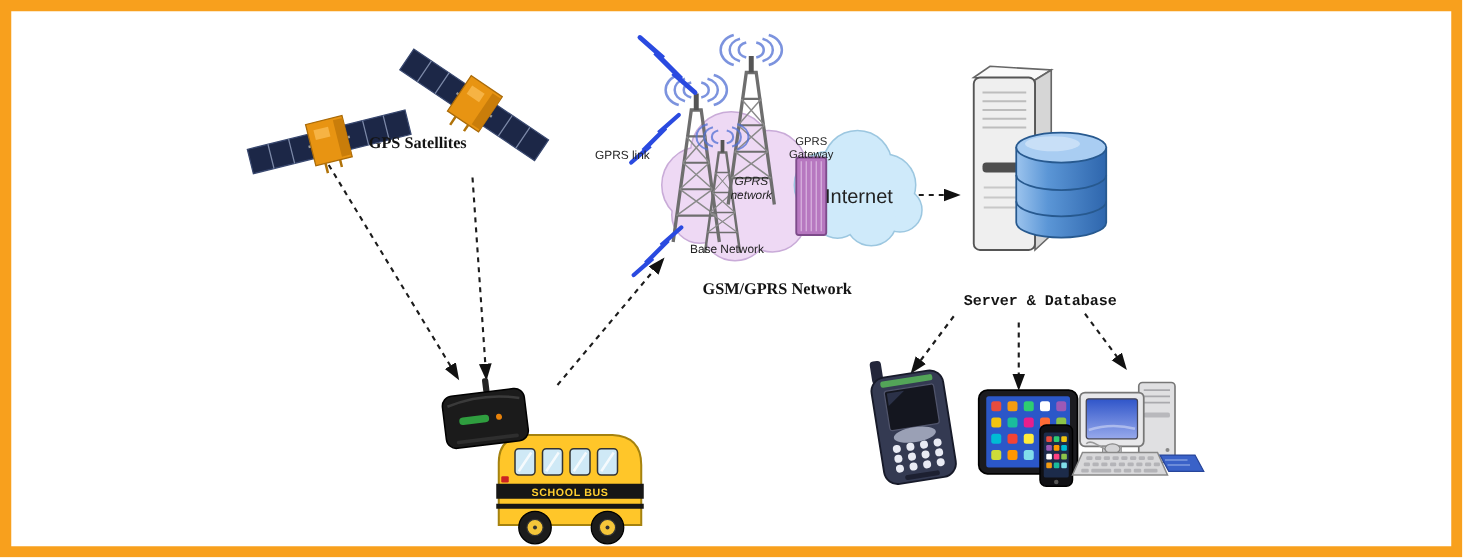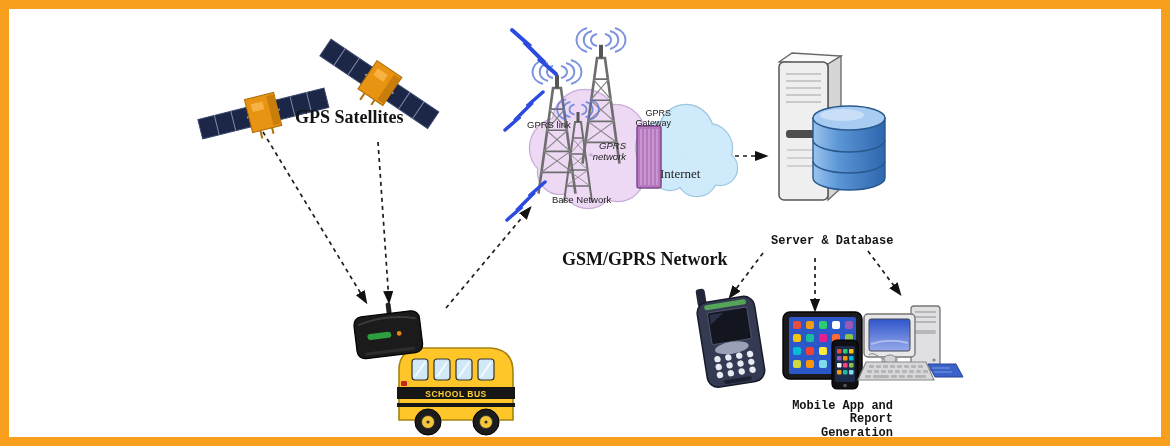--- a/index.html
+++ b/index.html
@@ -6,24 +6,24 @@
   #stage{
     position:relative; width:1170px; height:446px; background:#ffffff;
     overflow:hidden; font-family:"Liberation Sans", sans-serif;
   }
   #frame{
     position:absolute; inset:0; border:9px solid #F8A01D;
     pointer-events:none; z-index:50; box-sizing:border-box;
   }
   #art{position:absolute; left:0; top:0; z-index:1;}
   .lbl{position:absolute; color:#141414; z-index:20; line-height:1.12;}
-  .serif-b{font-family:"Liberation Serif", serif; font-weight:bold; font-size:18px;}
+  .serif-b{font-family:"Liberation Serif", serif; font-weight:bold; font-size:13px;}
   .serif-n{font-family:Liberation Mono, monospace; font-weight:600; font-size:12px;}
   .small{font-size:9.5px; color:#222;}
-  .center{text-align:right;}
+  .center{text-align:center;}
 </style>
 </head>
 <body>
 
 <div id="stage">
 
   <svg id="art" width="1170" height="446" viewBox="0 0 1170 446" xmlns="http://www.w3.org/2000/svg">
     <defs>
       <marker id="ah" markerWidth="9" markerHeight="8" refX="6.5" refY="3" orient="auto">
         <path d="M0,0 L8,3 L0,6 Z" fill="#111"></path>
@@ -305,33 +305,29 @@
           <rect x="907" y="375" width="6" height="3" rx="1"></rect>
           <rect x="915" y="375" width="11" height="3" rx="1"></rect>
       </g>
       <polygon points="928,364 956,364 963,377 935,377" fill="#3a62c8" stroke="#27459a" stroke-width="1"></polygon>
       <path d="M932,368 L950,368 M934,372 L952,372" stroke="#7e9ade" stroke-width="1.2"></path>
     </g>
   </svg>
 
   <div class="lbl serif-b" style="left:295px; top:107px; white-space:nowrap;">GPS Satellites</div>
 
-  <div class="lbl small" style="left:527px; top:120px; white-space:nowrap;">GPRS link</div>
+  <div class="lbl small" style="left:476px; top:120px; white-space:nowrap;">GPRS link</div>
 
   <div class="lbl small center" style="left:576px; top:141px; width:50px;font-style:italic;">GPRS network</div>
 
   <div class="lbl small center" style="left:627px; top:108px; width:44px; font-size:9px;">GPRS Gateway</div>
 
-  <div class="lbl small" style="left:660px; top:167px; font-size:13px; white-space:nowrap;font-family:Liberation Serif, serif;">Internet</div>
+  <div class="lbl small" style="left:660px; top:149px; font-size:16px; white-space:nowrap;">Internet</div>
 
   <div class="lbl small" style="left:552px; top:195px; white-space:nowrap;">Base Network</div>
 
-  <div class="lbl serif-b" style="left:562px; top:249px; white-space:nowrap;">GSM/GPRS Network</div>
+  <div class="lbl serif-b" style="left:562px; top:224px; white-space:nowrap;">GSM/GPRS Network</div>
 
   <div class="lbl serif-n" style="left:771px; top:235px; white-space:nowrap;">Server &amp; Database</div>
 
-  <div class="lbl serif-n center" style="left:748px; top:400px; width:145px;">
-    <div>Mobile App and Report</div>
-    <div>Generation</div>
-  </div>
 
   <div id="frame"></div>
 </div>
 
 </body></html>

